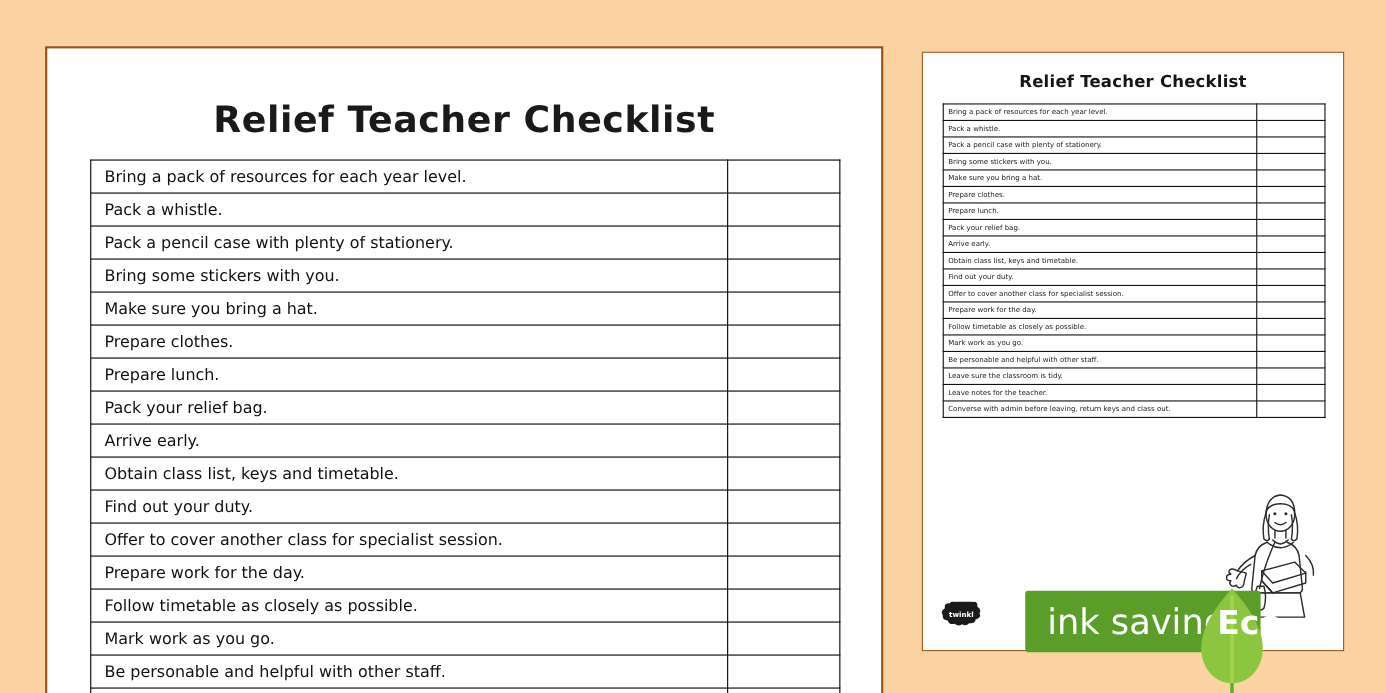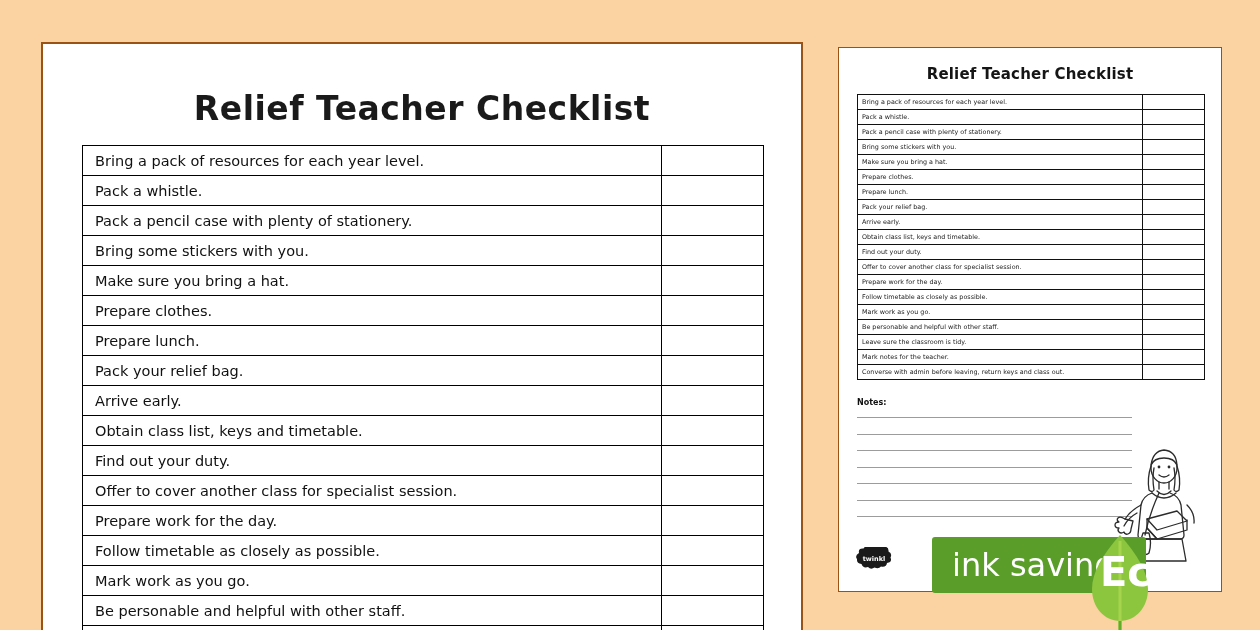--- a/index.html
+++ b/index.html
@@ -190,21 +190,21 @@
     top: 0px;
     width: 72px;
     height: 106px;
   }
   .eco-leaf-text {
     position: absolute;
     left: 168px;
     top: 16px;
     width: 72px;
     text-align: center;
-    font-size: 40px;
+    font-size: 30px;
     font-weight: bold;
     color: #ffffff;
     font-family: "DejaVu Sans", "Liberation Sans", sans-serif;
   }
 </style>
 </head>
 <body>
 
 <div class="stage">
 
@@ -355,43 +355,31 @@
             </tr>
             <tr>
               <td class="label">Be personable and helpful with other staff.</td>
               <td class="box"></td>
             </tr>
             <tr>
               <td class="label">Leave sure the classroom is tidy.</td>
               <td class="box"></td>
             </tr>
             <tr>
-              <td class="label">Mark notes for the teacher.</td>
+              <td class="label">Leave notes for the teacher.</td>
               <td class="box"></td>
             </tr>
             <tr>
               <td class="label">Converse with admin before leaving, return keys and class out.</td>
               <td class="box"></td>
             </tr>
           </tbody>
       </table>
     </div>
 
-    <div class="notes-block">
-      <div class="notes-label">Notes:</div>
-      <div id="notes-lines">
-          <div class="notes-line"></div>
-          <div class="notes-line"></div>
-          <div class="notes-line"></div>
-          <div class="notes-line"></div>
-          <div class="notes-line"></div>
-          <div class="notes-line"></div>
-          <div class="notes-line"></div>
-        </div>
-    </div>
 
     <svg class="teacher-art" viewBox="0 0 108 128" fill="none" stroke="#2b2b2b" stroke-width="1.3" stroke-linecap="round" stroke-linejoin="round">
 
       <ellipse cx="57" cy="23" rx="13" ry="15"></ellipse>
 
       <path d="M44 20 q2 -14 13 -15 q12 1 13 15 q-3 -7 -13 -7 q-10 0 -13 7 z" fill="#fff"></path>
 
       <path d="M44 21 q-4 12 -2 24 q3 3 5 0 q-2 -12 0 -22"></path>
       <path d="M70 21 q4 12 2 24 q-3 3 -5 0 q2 -12 0 -22"></path>
 

